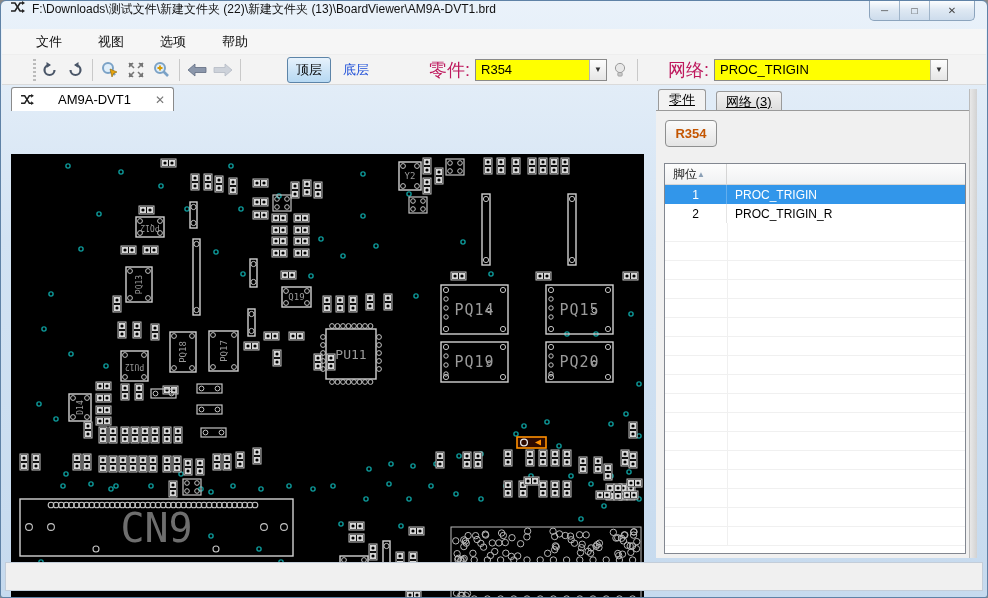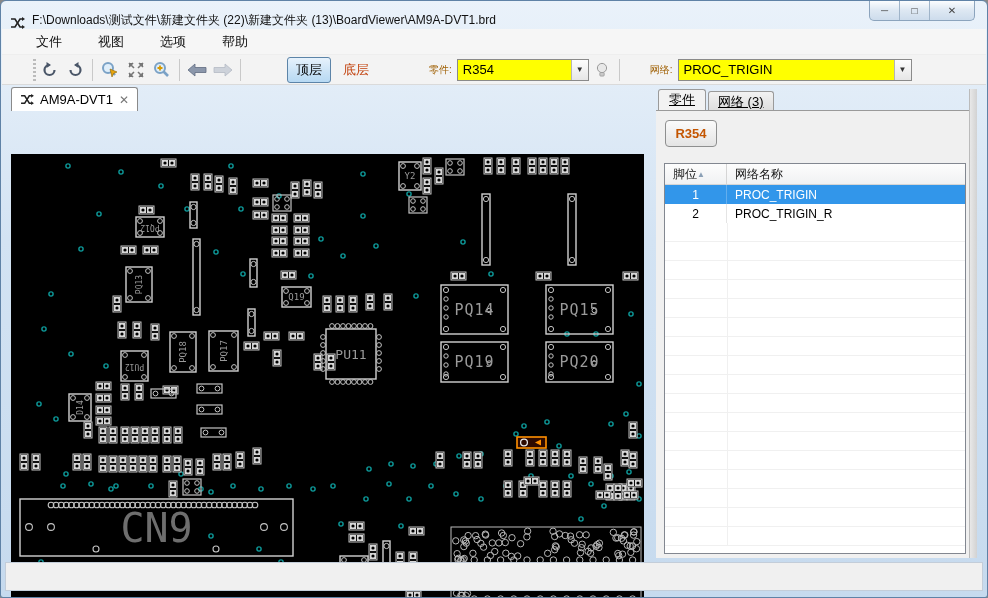--- a/index.html
+++ b/index.html
@@ -4,49 +4,49 @@
 <style>
   html,body{margin:0;padding:0;background:#888;}
   *{box-sizing:border-box;}
   .window{
     position:relative;width:988px;height:598px;margin:0 auto;
     font-family:"Liberation Sans","DejaVu Sans",sans-serif;
     background:linear-gradient(180deg,#eaf2fa 0%,#d3e3f3 40%,#c6daee 100%);
     border:1px solid #5f82a6;border-radius:6px 6px 3px 3px;overflow:hidden;
   }
   
-  .titlebar{position:absolute;left:0;top:0;right:0;height:28px;display:flex;align-items:flex-end;padding-left:9px;gap:7px;}
+  .titlebar{position:absolute;left:0;top:0;right:0;height:28px;display:flex;align-items:flex-start;padding-left:9px;gap:7px;}
   .title-text{font-size:12px;color:#111;white-space:nowrap;}
   .caption-group{position:absolute;right:12px;top:0;display:flex;border:1px solid #8ca4bd;border-top:none;border-radius:0 0 5px 5px;overflow:hidden;background:linear-gradient(180deg,#fbfdfe,#dfe9f3 45%,#cddcec);}
   .cap-btn{width:30px;height:19px;display:flex;align-items:center;justify-content:center;border-right:1px solid #9fb4c9;color:#444;font-size:10px;}
   .cap-btn:last-child{border-right:none;width:44px;}
   
   .menubar{position:absolute;left:1px;right:1px;top:28px;height:26px;background:#f6f6f6;border-bottom:1px solid #eee;display:flex;align-items:center;padding-left:20px;gap:8px;}
   .menu-item{font-size:13px;color:#111;padding:3px 14px;}
   
   .toolbar{position:absolute;left:1px;right:1px;top:54px;height:30px;background:#f3f3f3;border-bottom:1px solid #dadada;display:flex;align-items:center;padding-left:28px;}
   .grip{width:5px;height:22px;margin-left:3px;background:repeating-linear-gradient(180deg,#bbb 0 2px,transparent 2px 4px);width:3px;}
   .tb-btn{width:24px;height:24px;display:flex;align-items:center;justify-content:center;margin:0 1px;}
   .tb-sep{width:1px;height:22px;background:#c9c9c9;margin:0 4px;}
   .layer-btn-on{margin-left:42px;font-size:13px;padding:3px 8px;border:1px solid #5c84a8;border-radius:3px;background:linear-gradient(180deg,#e7f2fc,#c9e2f6 60%,#b7d9f3);color:#000;}
-  .layer-btn-off{font-size:13px;padding:3px 8px;color:#c2410c;margin-left:4px;}
-  .tb-label{font-size:10px;color:#a16207;margin-left:8px;}
+  .layer-btn-off{font-size:13px;padding:3px 8px;color:#1d4ed8;margin-left:4px;}
+  .tb-label{font-size:18px;color:#be185d;margin-left:8px;}
   .combo{display:flex;height:22px;border:1px solid #8a8a8a;background:#fff;align-items:stretch;margin-left:5px;}
   .combo-field{background:#ffff00;font-size:13px;padding:2px 4px 0 5px;color:#000;}
   .combo-arrow{width:17px;background:linear-gradient(180deg,#fdfdfd,#e6e6e6);border-left:1px solid #b5b5b5;display:flex;align-items:center;justify-content:center;font-size:8px;color:#333;}
   
   .tabbar{position:absolute;left:8px;top:86px;height:24px;display:flex;align-items:flex-end;}
   .tab-inactive{width:132px;height:22px;background:linear-gradient(180deg,#f4f4f4,#dcdcdc);border:1px solid #9a9a9a;border-bottom:none;border-radius:3px 3px 0 0;display:flex;align-items:center;justify-content:center;font-size:13px;color:#222;}
-  .tab-active{height:24px;background:#fff;border:1px solid #8a8a8a;border-bottom:none;border-radius:3px 3px 0 0;display:flex;align-items:center;padding:0 8px;font-size:13px;color:#000;gap:6px;margin-left:2px;}
+  .tab-active{height:24px;background:#fff;border:1px solid #8a8a8a;border-bottom:none;border-radius:3px 3px 0 0;display:flex;align-items:center;padding:0 8px;font-size:13px;color:#000;gap:24px;margin-left:2px;}
   .tab-close{color:#777;font-size:12px;font-weight:bold;}
   .board-wrap{position:absolute;left:10px;top:110px;width:633px;height:447px;background:#000;margin-top:43px;}
   
   .rtabbar{position:absolute;left:657px;top:88px;height:22px;display:flex;align-items:flex-end;text-decoration:underline;}
   .rtab-active{height:22px;background:#f2f2f2;border:1px solid #9a9a9a;border-bottom:1px solid #f2f2f2;border-radius:3px 3px 0 0;padding:0 10px;display:flex;align-items:center;font-size:13px;}
-  .rtab-inactive{height:20px;background:linear-gradient(180deg,#f2f2f2,#ddd);border:1px solid #9a9a9a;border-bottom:none;border-radius:3px 3px 0 0;padding:0 9px;display:flex;align-items:center;font-size:13px;margin-left:2px;}
+  .rtab-inactive{height:20px;background:linear-gradient(180deg,#f2f2f2,#ddd);border:1px solid #9a9a9a;border-bottom:none;border-radius:3px 3px 0 0;padding:0 9px;display:flex;align-items:center;font-size:13px;margin-left:10px;}
   .rpanel{position:absolute;left:655px;top:109px;width:313px;height:448px;background:#f0f0f0;border-top:1px solid #9a9a9a;}
   .part-btn{position:absolute;left:9px;top:9px;width:52px;height:27px;border:1px solid #8e8f8f;border-radius:4px;background:linear-gradient(180deg,#fbfbfb,#e4e4e4);color:#c45500;font-size:13px;font-weight:bold;display:flex;align-items:center;justify-content:center;}
   .net-table{position:absolute;left:8px;top:52px;width:302px;height:391px;background:#fff;border:1px solid #828790;overflow:hidden;}
   .nt-header{display:flex;height:21px;background:linear-gradient(180deg,#fdfdfd,#f0f1f3);border-bottom:1px solid #d5d5d5;font-size:12px;color:#111;}
   .nt-h1{width:62px;border-right:1px solid #d5d5d5;display:flex;align-items:center;padding-left:8px;}
   .nt-h2{flex:1;display:flex;align-items:center;padding-left:8px;}
   .sort-arrow{color:#8ba0b6;font-size:8px;}
   .nt-row{display:flex;height:19px;font-size:12px;align-items:center;}
   .nt-c1{width:62px;text-align:center;border-right:1px solid #e4e4e4;height:100%;display:flex;align-items:center;justify-content:center;}
   .nt-c2{flex:1;padding-left:8px;height:100%;display:flex;align-items:center;}
@@ -1565,21 +1565,20 @@
     <div class="rtab-inactive">网络 (3)</div>
   </div>
   <div class="rpanel">
     <div class="part-btn">R354</div>
     <div class="net-table">
       <div class="nt-header">
         <div class="nt-h1">
           <span>脚位</span>
           <span class="sort-arrow">▲</span>
         </div>
-        <div class="nt-h2">网络名称</div>
       </div>
       <div id="nt-body">
           <div class="nt-row sel">
             <div class="nt-c1">1</div>
             <div class="nt-c2">PROC_TRIGIN</div>
           </div>
           <div class="nt-row">
             <div class="nt-c1">2</div>
             <div class="nt-c2">PROC_TRIGIN_R</div>
           </div>

